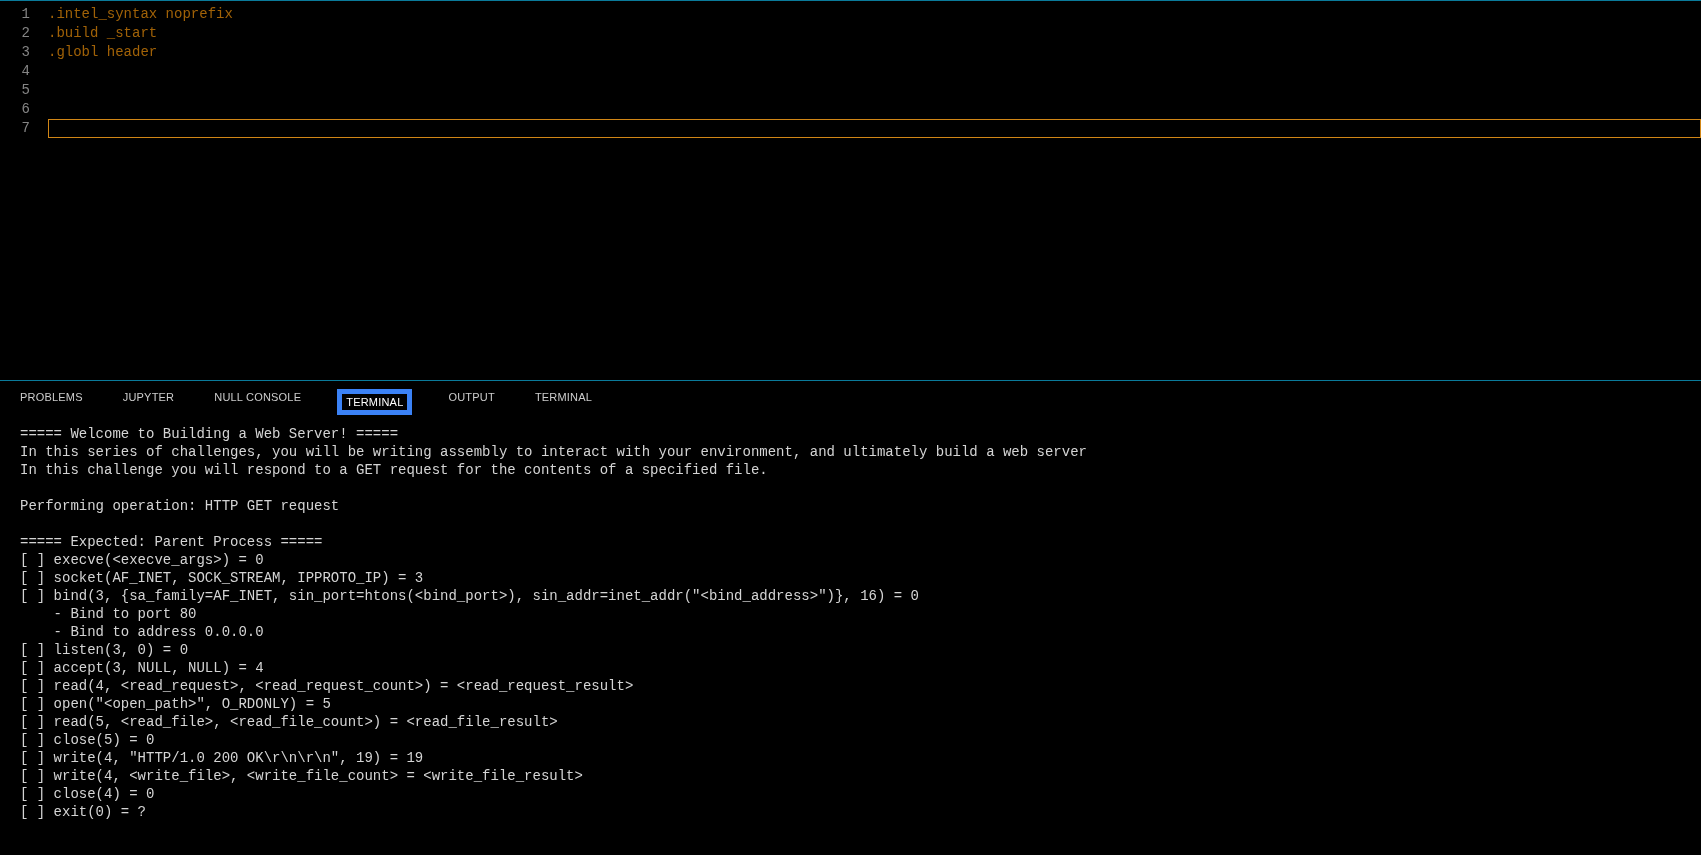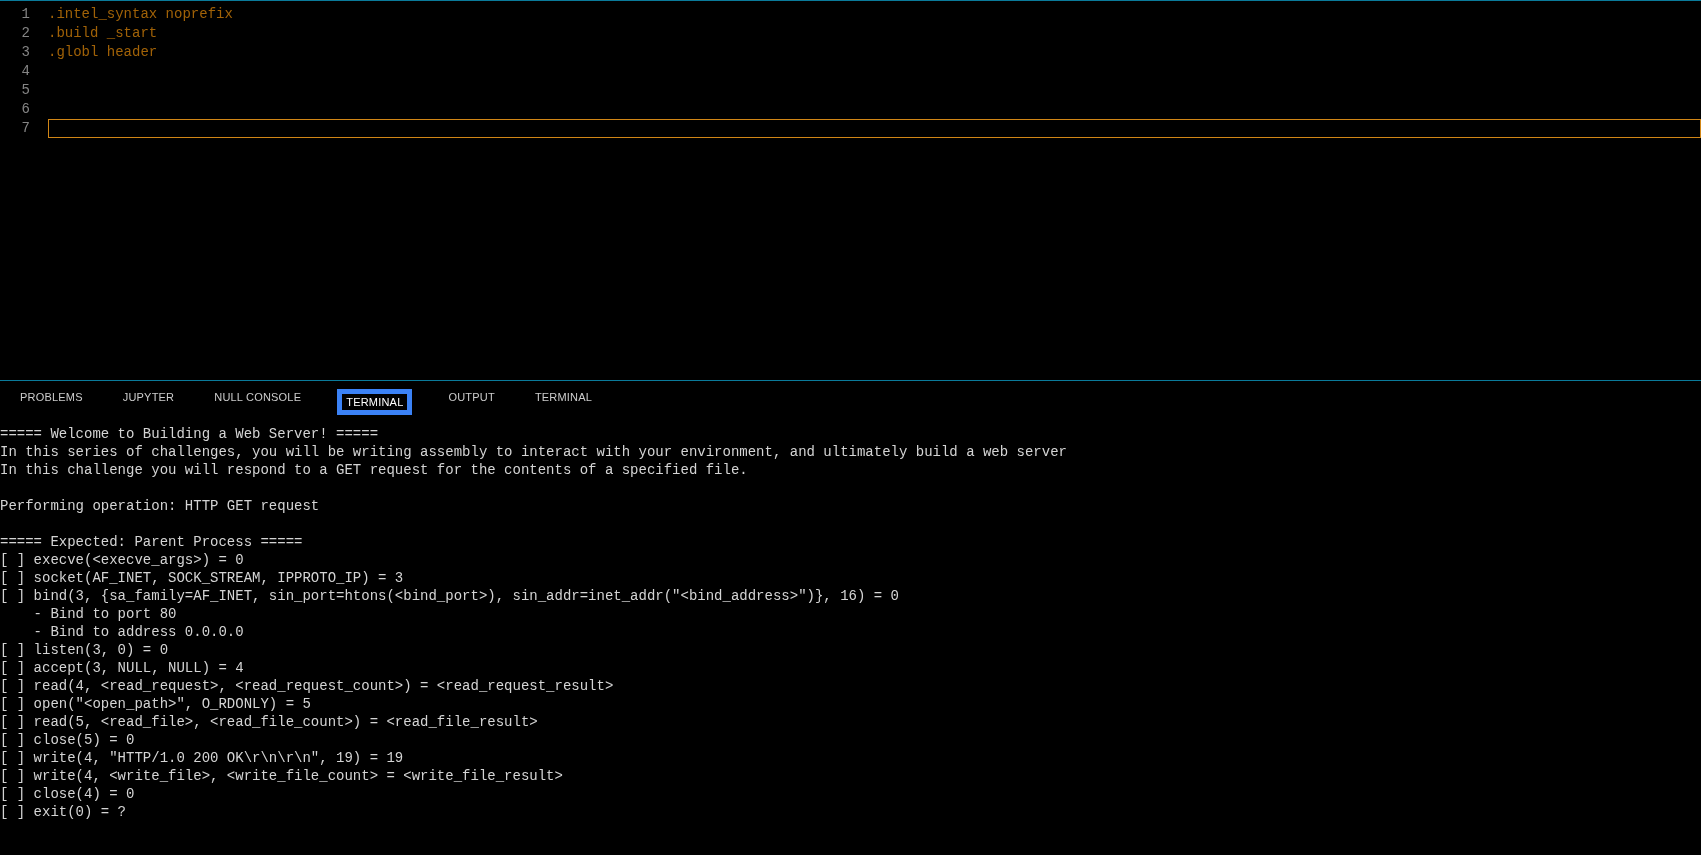--- a/index.html
+++ b/index.html
@@ -64,21 +64,21 @@
   .panel-tab {
     padding: 2px 4px;
     cursor: pointer;
     letter-spacing: 0.2px;
   }
   .panel-tab.active {
     border: 5px solid #3b82f6;
     color: #fff;
   }
   .terminal {
-    padding: 4px 16px 10px 0;
+    padding: 4px 16px 10px 20px;
     font-family: Consolas, 'Courier New', monospace;
     font-size: 14px;
     line-height: 18px;
     color: #d4d4d4;
     white-space: pre;
     overflow: auto;
   }
 </style>
 </head>
 <body>

